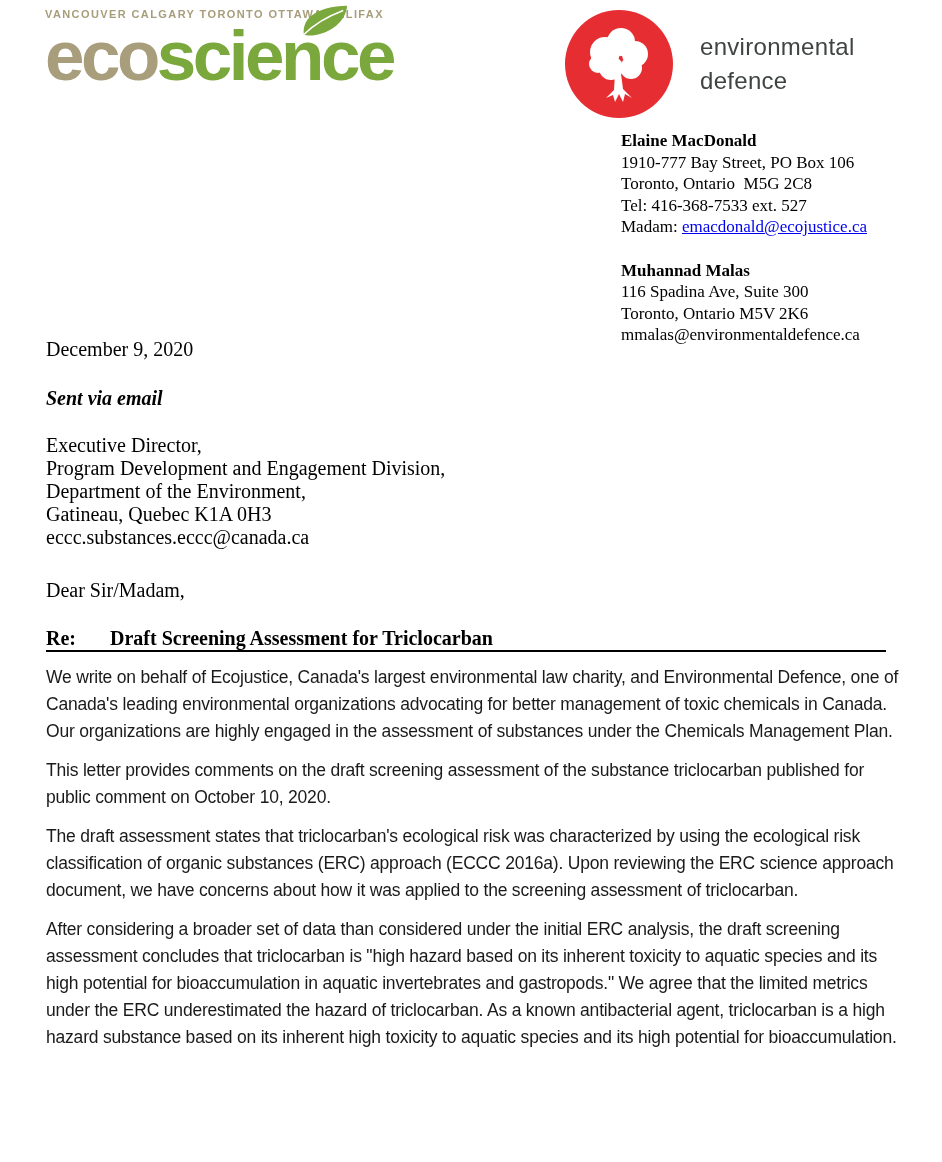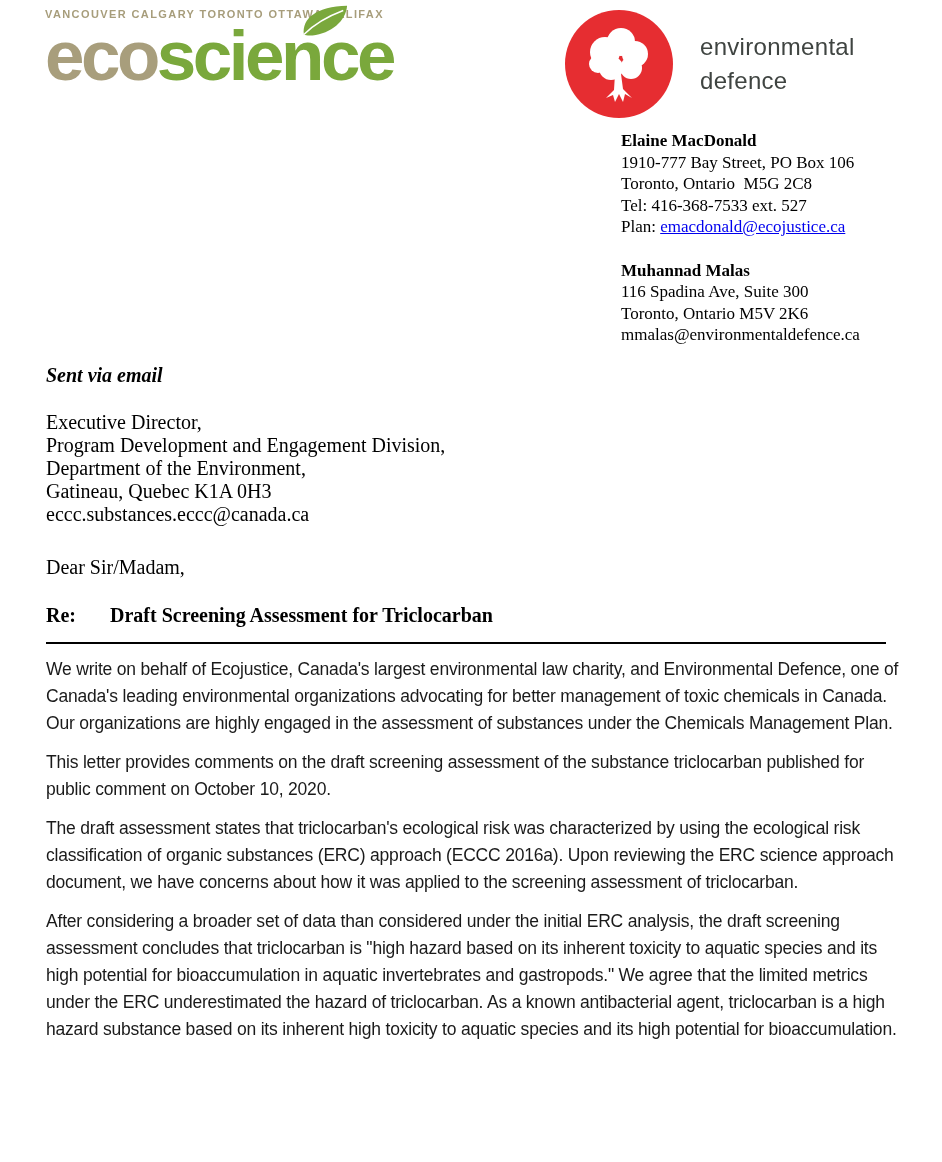--- a/index.html
+++ b/index.html
@@ -74,21 +74,21 @@
     line-height: 23px;
   }
   .date-line { }
   .sent-via { margin-top: 26px; font-weight: bold; font-style: italic; }
   .recipient-block { margin-top: 24px; }
   .salutation { margin-top: 30px; }
   .re-line {
     margin-top: 25px;
     display: flex;
     font-weight: bold;
-    padding-bottom: 15px;
+    padding-bottom: 0;
     border-bottom: 2px solid #000000;
     width: 840px;
   }
   .re-label { width: 64px; flex: 0 0 64px; }
   .body-paragraphs { margin-top: 12px; }
   .body-paragraphs p {
     font-family: "Liberation Sans", sans-serif;
     font-size: 17.5px;
     letter-spacing: -0.2px;
     line-height: 27px;
@@ -128,31 +128,32 @@
     <div>environmental</div>
     <div>defence</div>
   </div>
 
   <div class="contacts">
     <div class="contact-card">
       <div class="contact-line contact-name">Elaine MacDonald</div>
       <div class="contact-line">1910-777 Bay Street, PO Box 106</div>
       <div class="contact-line">Toronto, Ontario  M5G 2C8</div>
       <div class="contact-line">Tel: 416-368-7533 ext. 527</div>
-      <div class="contact-line"><span>Plan: </span><a href="#" class="email-link">emacdonald@ecojustice.ca</a></div>
+      <div class="contact-line"><span>Madam: </span><a href="#" class="email-link">emacdonald@ecojustice.ca</a></div>
     </div>
     <div class="contact-card">
       <div class="contact-line contact-name">Muhannad Malas</div>
       <div class="contact-line">116 Spadina Ave, Suite 300</div>
       <div class="contact-line">Toronto, Ontario M5V 2K6</div>
       <div class="contact-line">mmalas@environmentaldefence.ca</div>
     </div>
   </div>
 
   <div class="letter">
+    <div class="date-line">December 9, 2020</div>
     <div class="sent-via">Sent via email</div>
 
     <div class="recipient-block">
       <div>Executive Director,</div>
       <div>Program Development and Engagement Division,</div>
       <div>Department of the Environment,</div>
       <div>Gatineau, Quebec K1A 0H3</div>
       <div>eccc.substances.eccc@canada.ca</div>
     </div>
 

